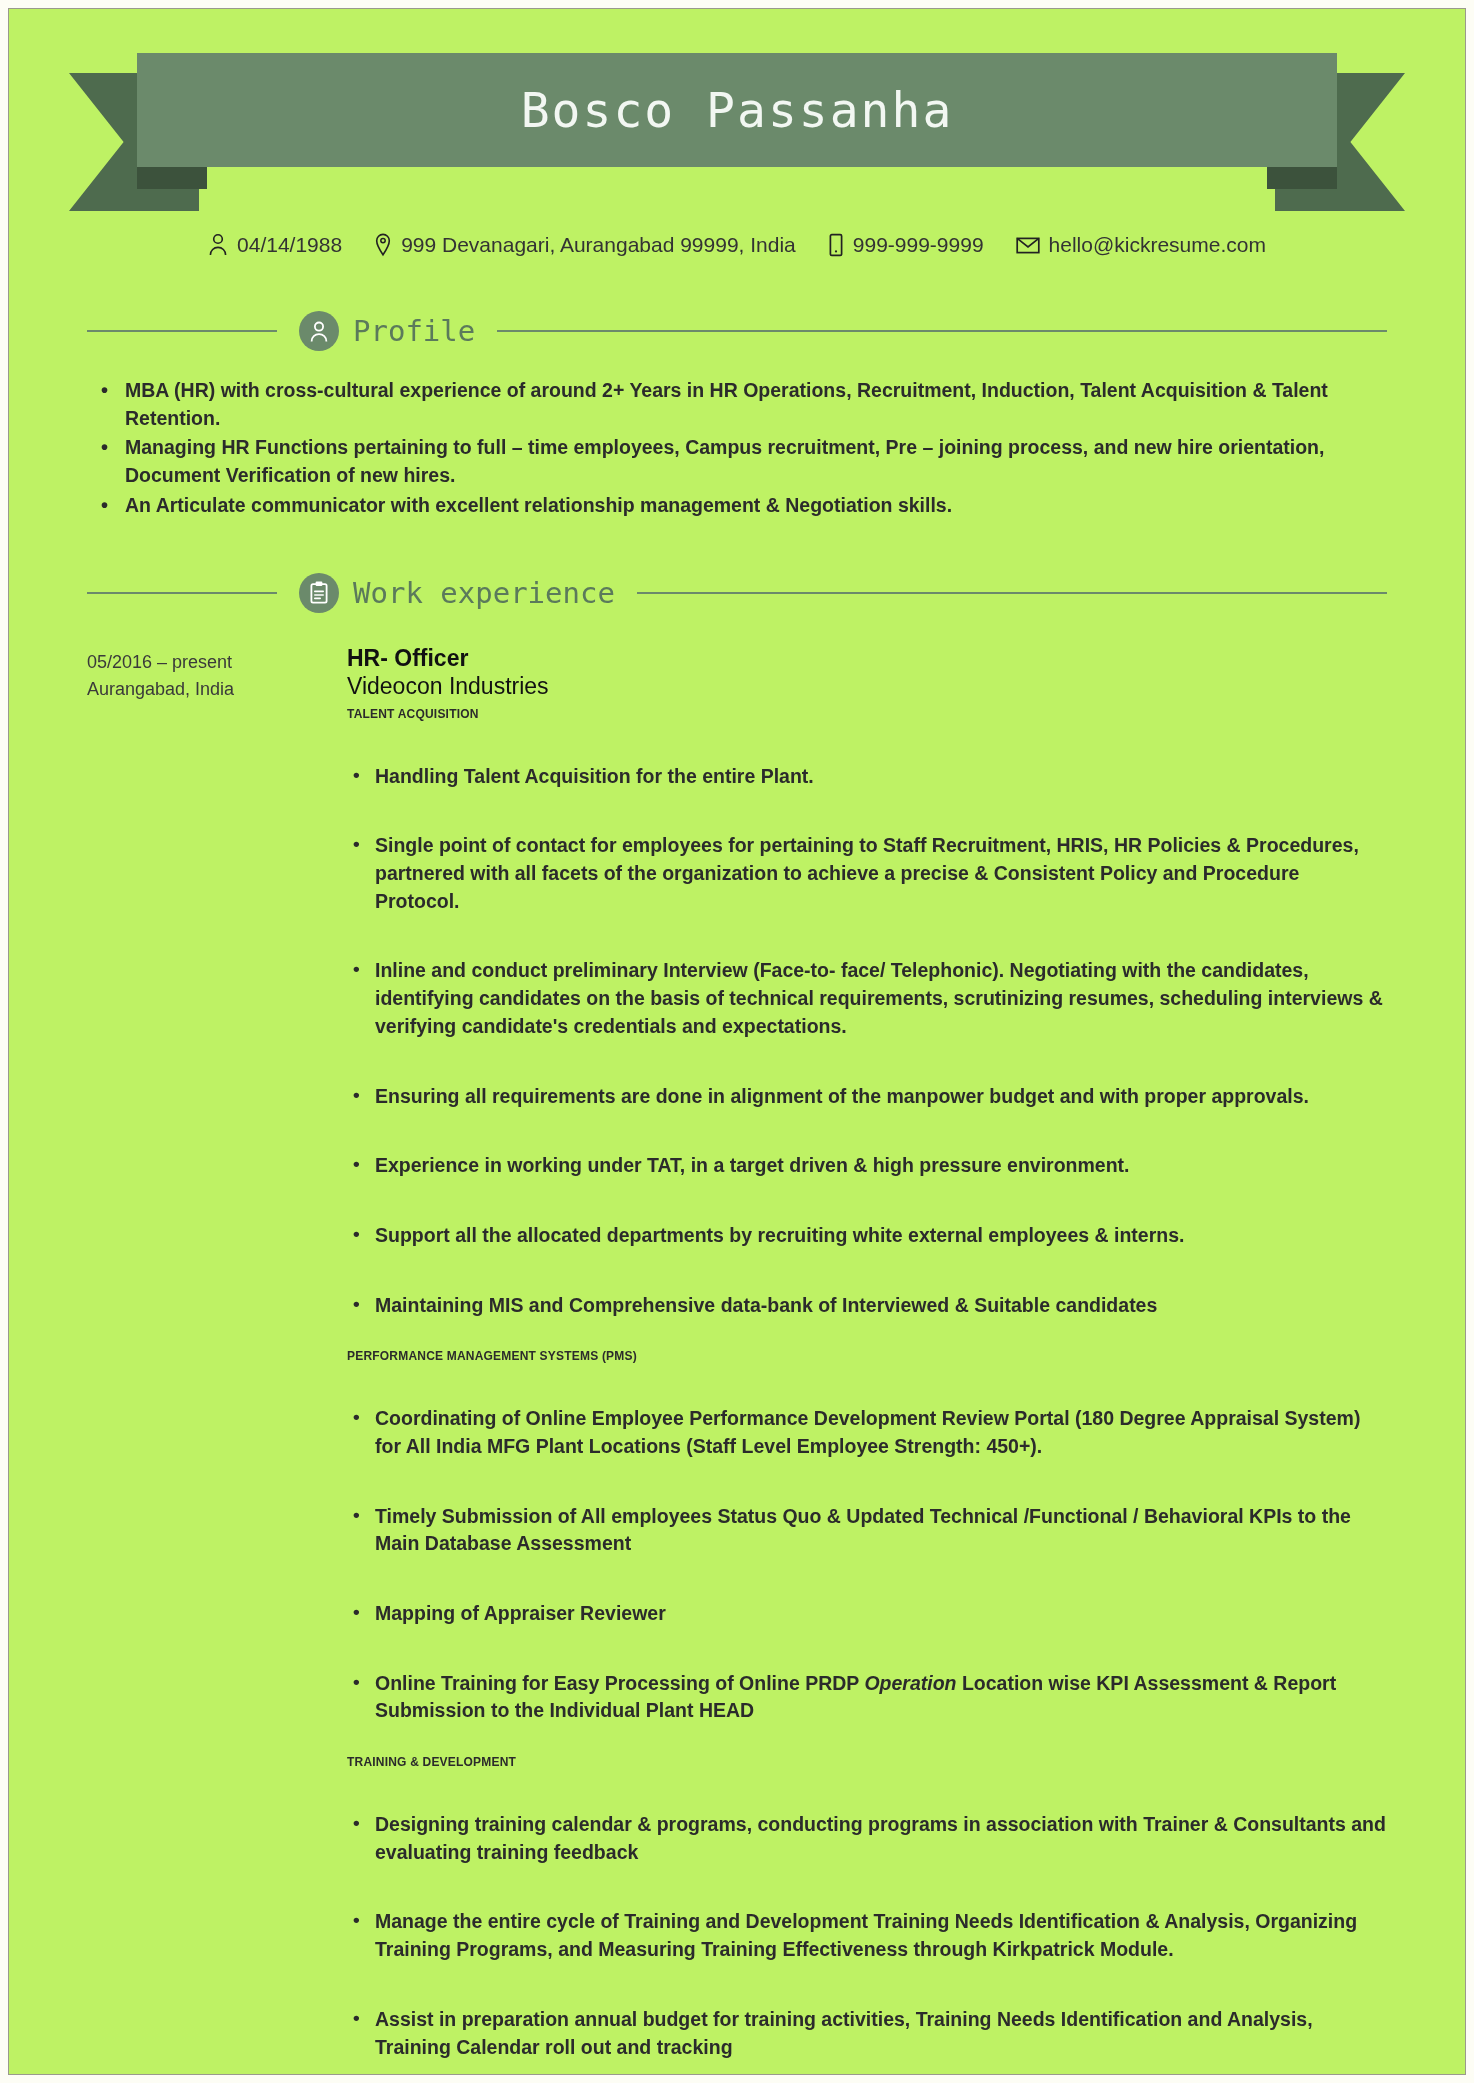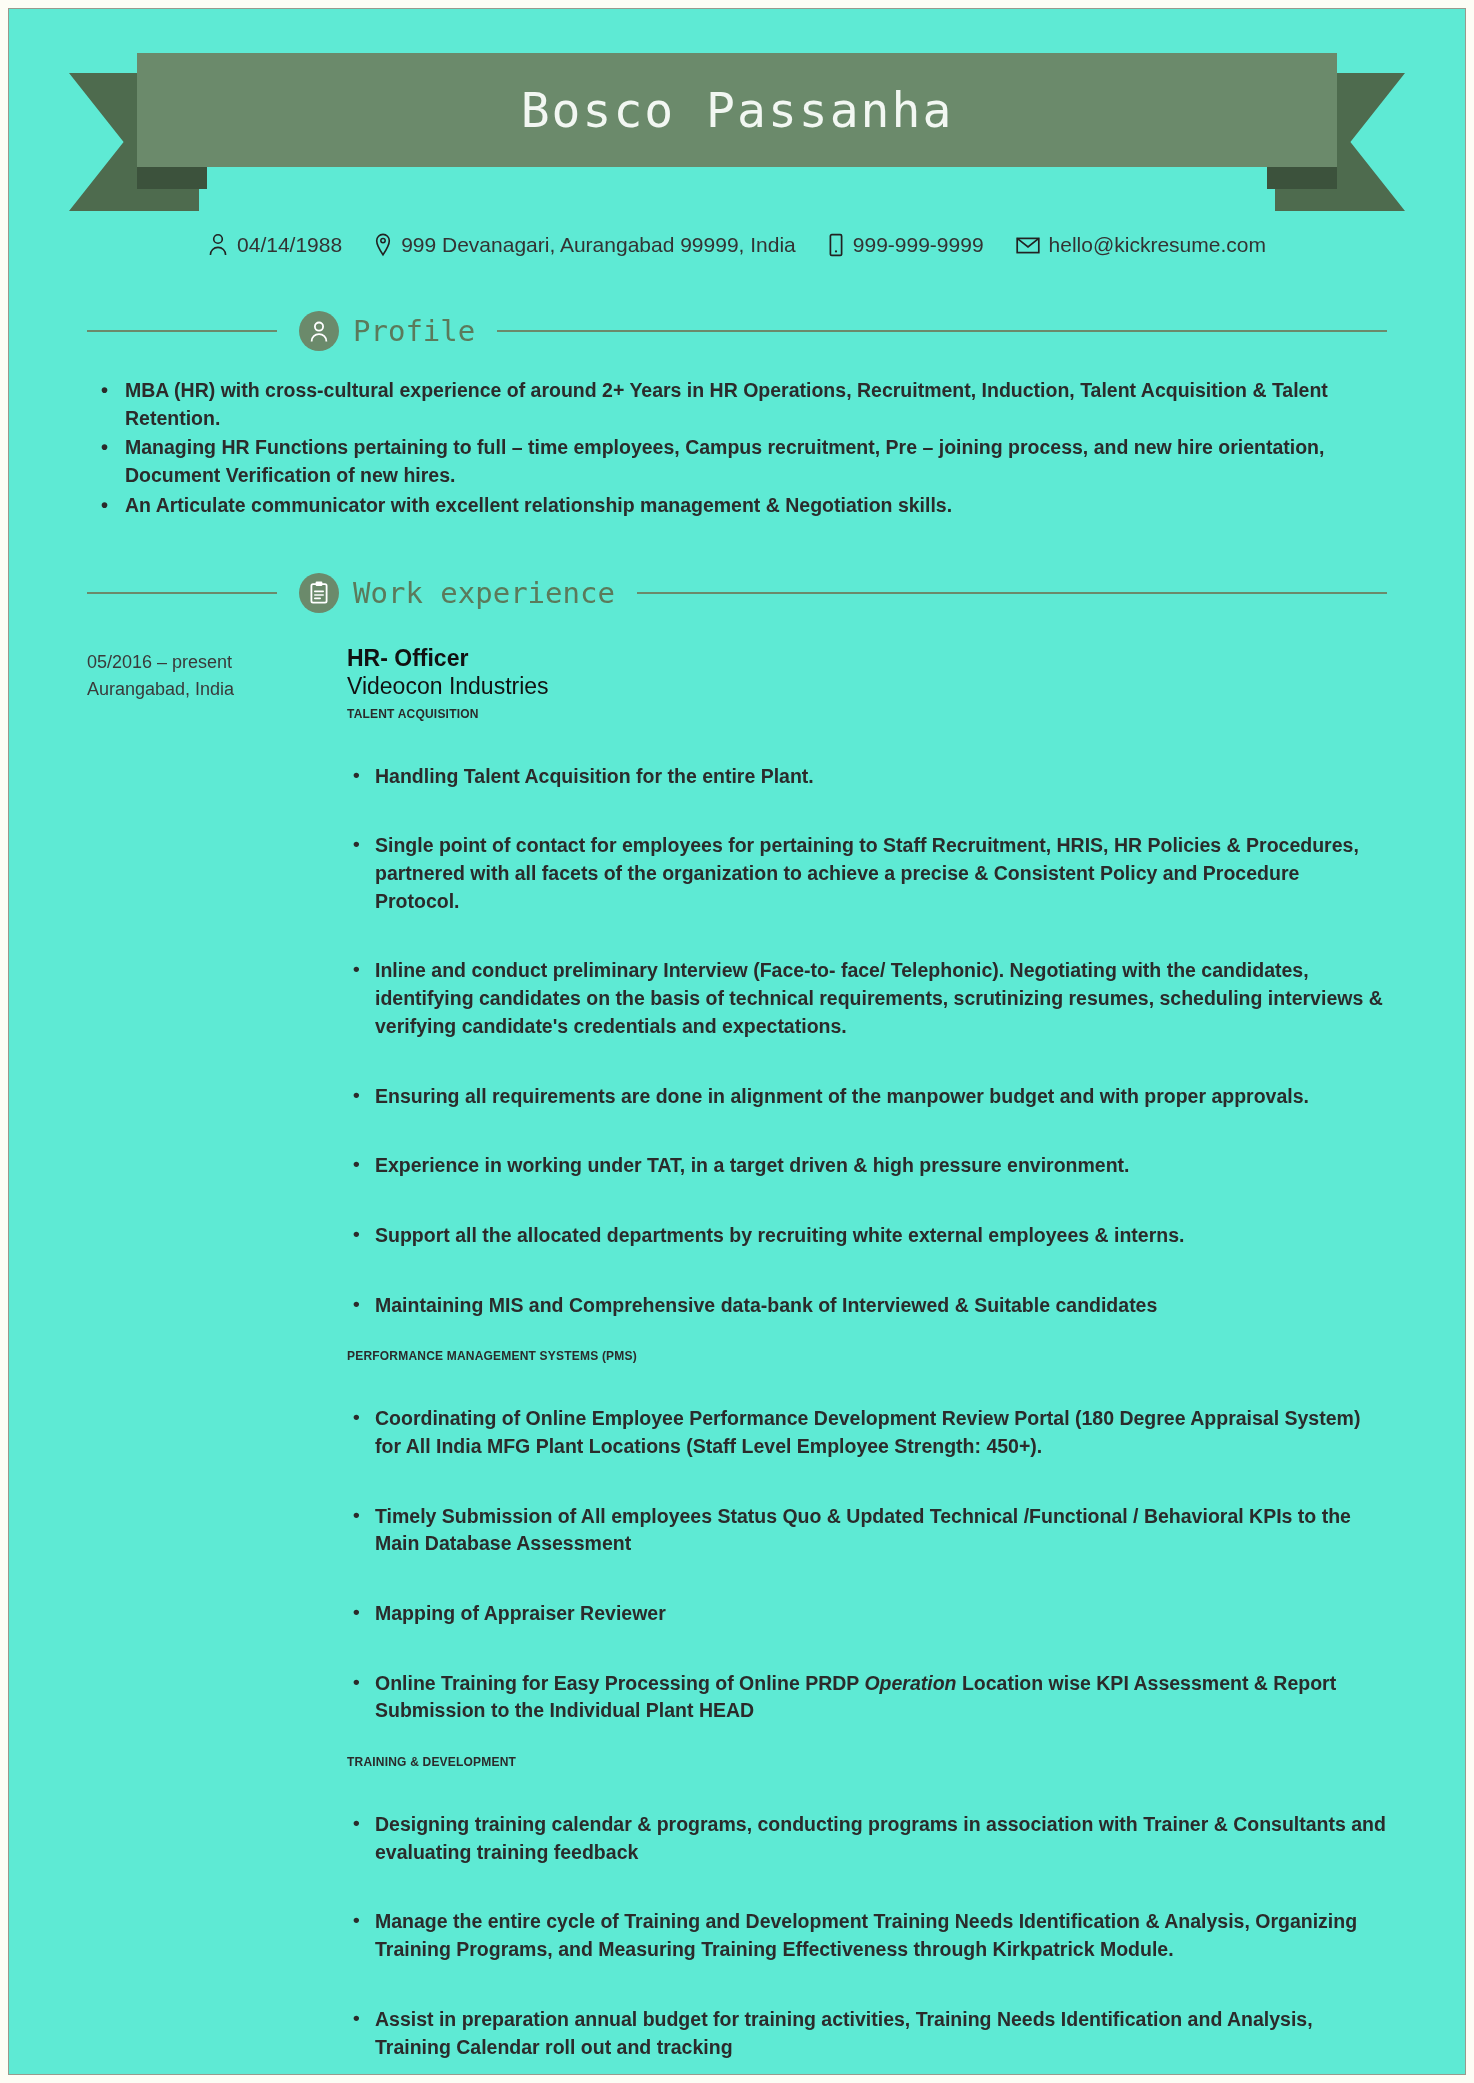--- a/index.html
+++ b/index.html
@@ -11,21 +11,21 @@
     font-family: "Liberation Sans", sans-serif;
     overflow: hidden;
   }
 
   .page {
     position: absolute;
     left: 8px;
     top: 8px;
     width: 1458px;
     height: 2067px;
-    background: #5eead4;
+    background: #bef264;
     border: 1px solid #9a9a8c;
   }
 
   
   .ribbon-wrap {
     position: relative;
     margin: 44px 60px 0 60px;
     height: 138px;
   }
   .ribbon-tail {

